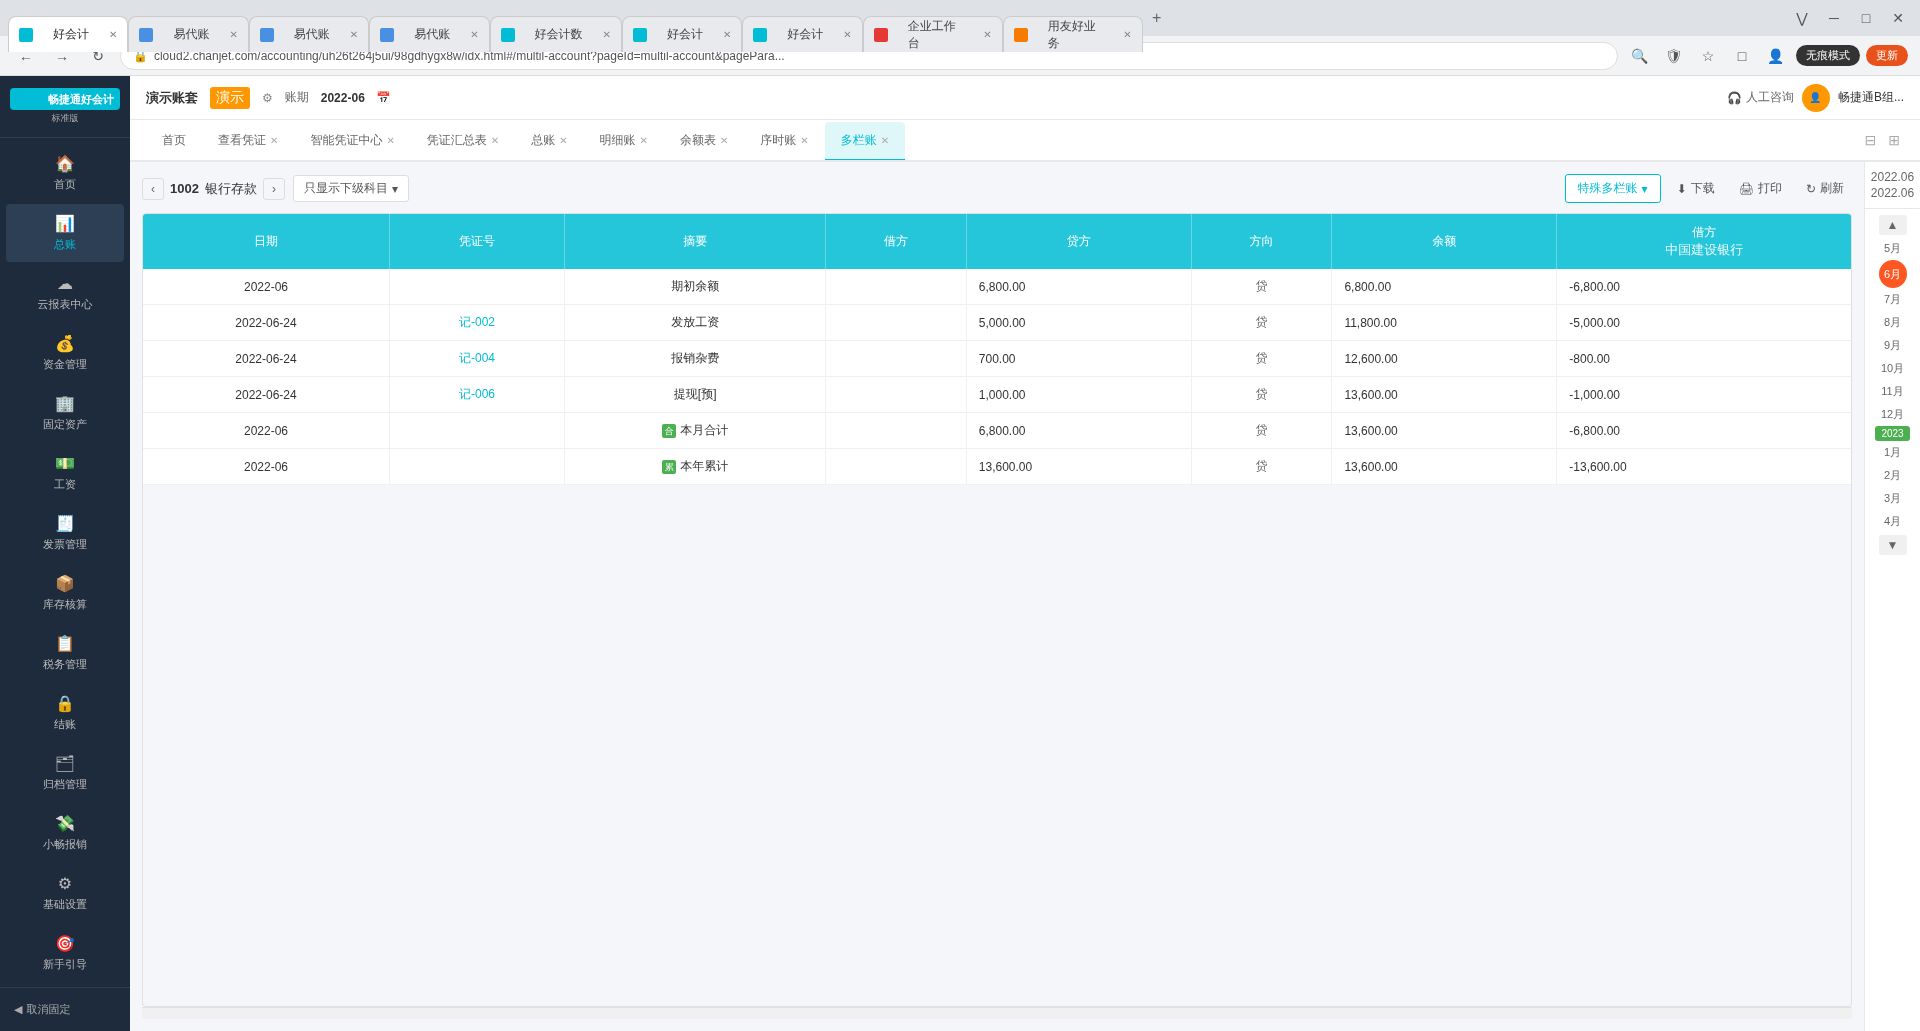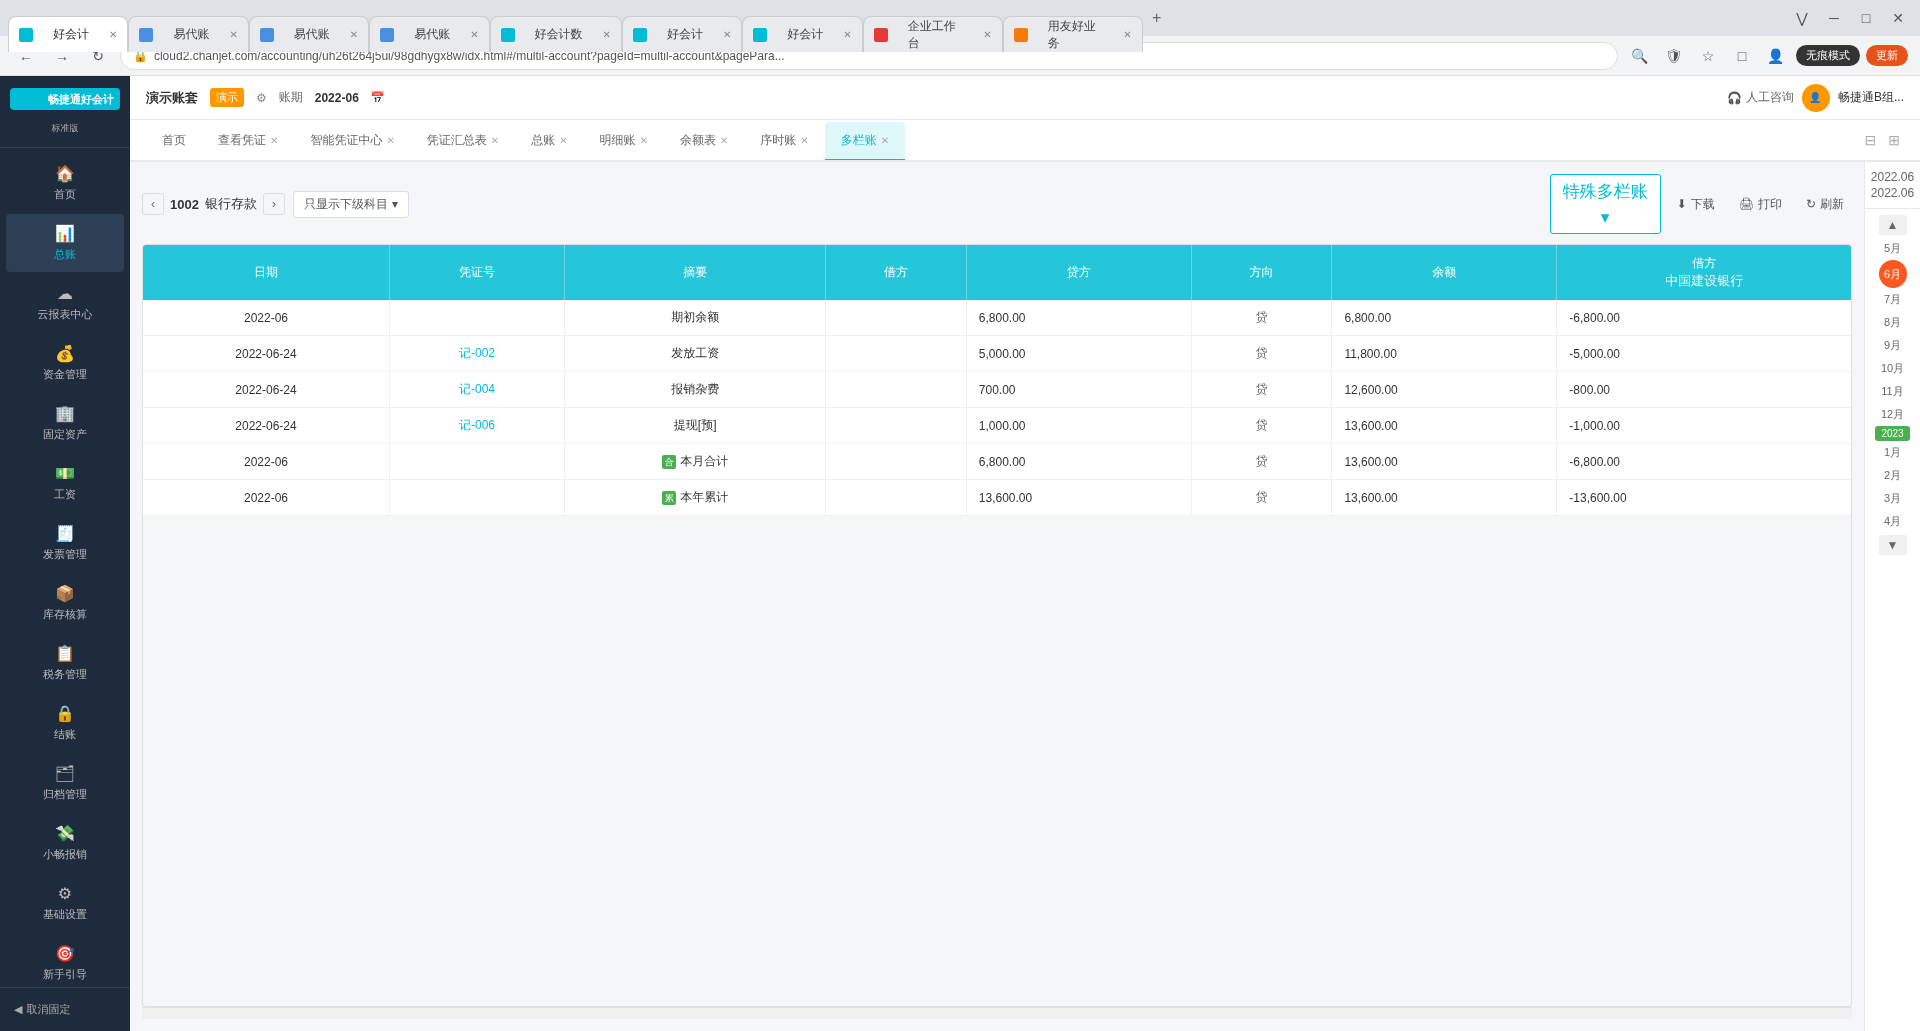--- a/index.html
+++ b/index.html
@@ -27,35 +27,35 @@
     .incognito-btn { background: #333; color: #fff; border-radius: 12px; padding: 3px 10px; font-size: 11px; cursor: pointer; }
     .update-btn { background: #e8521a; color: #fff; border-radius: 12px; padding: 3px 10px; font-size: 11px; cursor: pointer; }
 
     
     .app-layout { display: flex; height: calc(1031px - 36px - 40px); }
 
     
     .sidebar { width: 130px; background: #1e2b3c; display: flex; flex-direction: column; color: #fff; flex-shrink: 0; }
     .sidebar-logo { padding: 12px 10px; border-bottom: 1px solid #2d3f54; }
     .logo-box { background: #00bcd4; border-radius: 4px; padding: 4px 6px; font-size: 11px; color: #fff; font-weight: bold; text-align: right; line-height: 1.3; }
-    .logo-sub { font-size: 9px; color: #aaa; text-align: center; margin-top: 12px; }
+    .logo-sub { font-size: 9px; color: #aaa; text-align: center; margin-top: 2px; }
     .sidebar-nav { flex: 1; overflow-y: auto; padding: 4px 0; }
     .sidebar-item { display: flex; flex-direction: column; align-items: center; padding: 10px 8px; cursor: pointer; color: #bbb; gap: 4px; border-radius: 4px; margin: 2px 6px; }
     .sidebar-item.active { background: #2d3f54; color: #00bcd4; }
     .sidebar-item .icon { font-size: 16px; }
     .sidebar-item .label { font-size: 11px; }
     .sidebar-footer { padding: 8px; border-top: 1px solid #2d3f54; }
     .sidebar-footer-btn { display: flex; align-items: center; gap: 4px; color: #aaa; cursor: pointer; font-size: 11px; padding: 6px; }
 
     
     .main-content { flex: 1; display: flex; flex-direction: column; overflow: hidden; background: #f5f6fa; }
 
     
     .top-bar { background: #fff; padding: 6px 16px; display: flex; align-items: center; gap: 12px; border-bottom: 1px solid #e8e8e8; min-height: 44px; }
-    .demo-badge { background: #ff9800; color: #fff; border-radius: 3px; padding: 2px 6px; font-size: 11px; cursor: pointer; }
+    .demo-badge { background: #ff9800; color: #fff; border-radius: 3px; padding: 2px 6px; font-size: 14px; cursor: pointer; }
     .top-bar-actions { display: flex; align-items: center; gap: 8px; margin-left: auto; }
     .consult-btn { display: flex; align-items: center; gap: 4px; color: #666; font-size: 12px; cursor: pointer; }
     .user-avatar { width: 28px; height: 28px; border-radius: 50%; background: #ff9800; display: flex; align-items: center; justify-content: center; color: #fff; font-size: 10px; }
     .user-name { font-size: 12px; color: #333; }
 
     
     .nav-tabs { background: #fff; display: flex; align-items: center; border-bottom: 2px solid #e8e8e8; padding: 0 16px; gap: 0; overflow-x: auto; min-height: 42px; }
     .nav-tab { padding: 10px 16px; font-size: 12px; color: #666; cursor: pointer; white-space: nowrap; border-bottom: 2px solid transparent; margin-bottom: -2px; display: flex; align-items: center; gap: 4px; }
     .nav-tab.active { color: #00bcd4; border-bottom: 2px solid #00bcd4; background: #e0f7fa; border-radius: 4px 4px 0 0; }
     .nav-tab-close { font-size: 10px; color: #aaa; cursor: pointer; }
@@ -66,21 +66,21 @@
     .ledger-content { flex: 1; display: flex; flex-direction: column; overflow: hidden; padding: 12px; }
 
     
     .ledger-toolbar { display: flex; align-items: center; gap: 8px; margin-bottom: 10px; }
     .account-nav { display: flex; align-items: center; gap: 6px; }
     .nav-arrow { width: 22px; height: 22px; border: 1px solid #ddd; border-radius: 3px; display: flex; align-items: center; justify-content: center; cursor: pointer; color: #666; }
     .account-code { font-size: 13px; font-weight: bold; color: #333; }
     .account-name { font-size: 13px; color: #333; }
     .show-sub-btn { display: flex; align-items: center; gap: 4px; border: 1px solid #ddd; border-radius: 3px; padding: 4px 10px; font-size: 12px; color: #555; cursor: pointer; background: #fff; }
     .toolbar-actions { display: flex; align-items: center; gap: 8px; margin-left: auto; }
-    .special-btn { border: 1px solid #00bcd4; color: #00bcd4; border-radius: 3px; padding: 5px 12px; font-size: 17px; cursor: pointer; display: flex; align-items: center; gap: 4px; background: #fff; flex-direction: column; }
+    .special-btn { border: 1px solid #00bcd4; color: #00bcd4; border-radius: 3px; padding: 5px 12px; font-size: 12px; cursor: pointer; display: flex; align-items: center; gap: 4px; background: #fff; }
     .action-btn { color: #555; font-size: 12px; cursor: pointer; display: flex; align-items: center; gap: 4px; padding: 5px 8px; }
 
     
     .ledger-table { flex: 1; overflow: auto; border: 1px solid #e0e0e0; border-radius: 4px; }
     table { width: 100%; border-collapse: collapse; }
     thead tr { background: #26c6da; color: #fff; }
     thead th { padding: 10px 12px; font-size: 12px; font-weight: normal; text-align: center; border-right: 1px solid rgba(255,255,255,0.3); white-space: nowrap; }
     thead th:last-child { border-right: none; }
     .th-sub { font-size: 13px; color: rgba(255,255,255,0.9); }
     tbody tr { background: #fff; }

